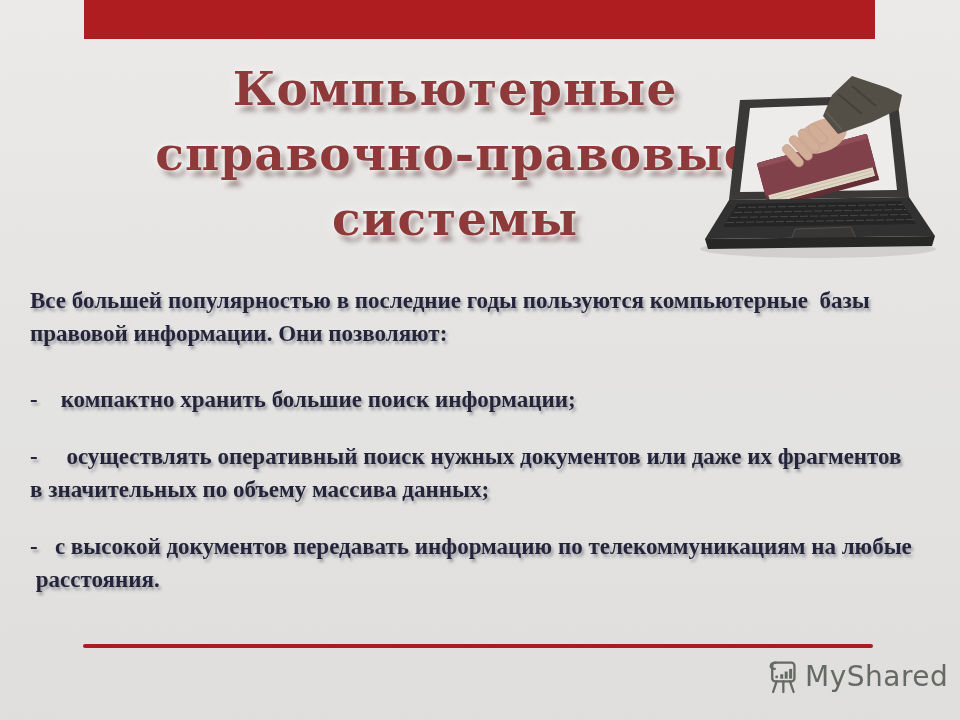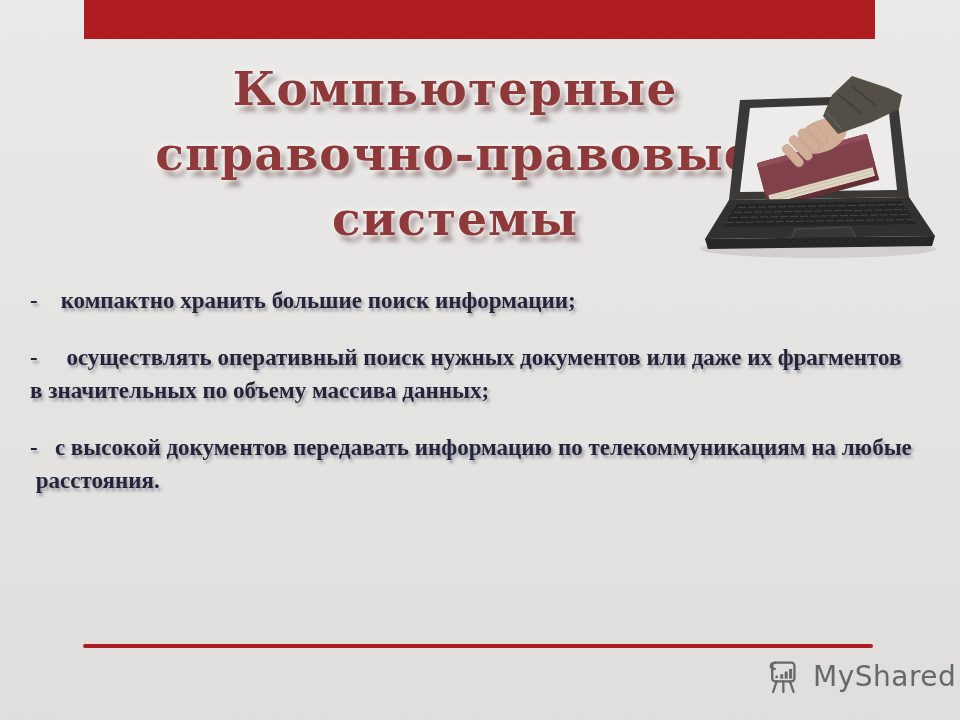--- a/index.html
+++ b/index.html
@@ -41,21 +41,21 @@
     white-space:pre-wrap;
     text-shadow:2px 3px 3px rgba(60,60,80,0.45);
   }
   .body-text p.intro{margin-bottom:33px;}
   .divider{
     position:absolute;left:83px;top:644px;width:790px;height:4px;
     background:#ad0d12;border-radius:2px;
   }
   .watermark{
     position:absolute;left:766px;top:654px;height:44px;
-    display:flex;align-items:center;gap:15px;
+    display:flex;align-items:center;gap:7px;
     color:#5f645e;
   }
   .watermark .wm-label{
     font-family:"DejaVu Sans",sans-serif;
     font-size:28px;font-weight:400;letter-spacing:0.5px;
   }
 </style>
 </head>
 <body>
 
@@ -107,20 +107,22 @@
       <line x1="58" y1="148.5" x2="230" y2="145.5"></line>
       <line x1="54" y1="153.5" x2="234" y2="150.5"></line>
       <line x1="50" y1="158.5" x2="238" y2="155.5"></line>
     </g>
     <polygon points="119,165 175,163 180,174 115,176" fill="#2c2b2a" stroke="#484644" stroke-width="1"></polygon>
     <circle cx="147" cy="177.5" r="1.2" fill="#6a6a6a"></circle>
     <polygon points="29,175 259,172 256,182 32,185" fill="#191918"></polygon>
   </svg>
 
   <div class="body-text">
+    <p class="intro">Все большей популярностью в последние годы пользуются компьютерные  базы
+правовой информации. Они позволяют:</p>
     <p>-    компактно хранить большие поиск информации;</p>
     <p>-     осуществлять оперативный поиск нужных документов или даже их фрагментов
 в значительных по объему массива данных;</p>
     <p>-   с высокой документов передавать информацию по телекоммуникациям на любые
  расстояния.</p>
   </div>
 
   <div class="divider"></div>
 
   <div class="watermark">

